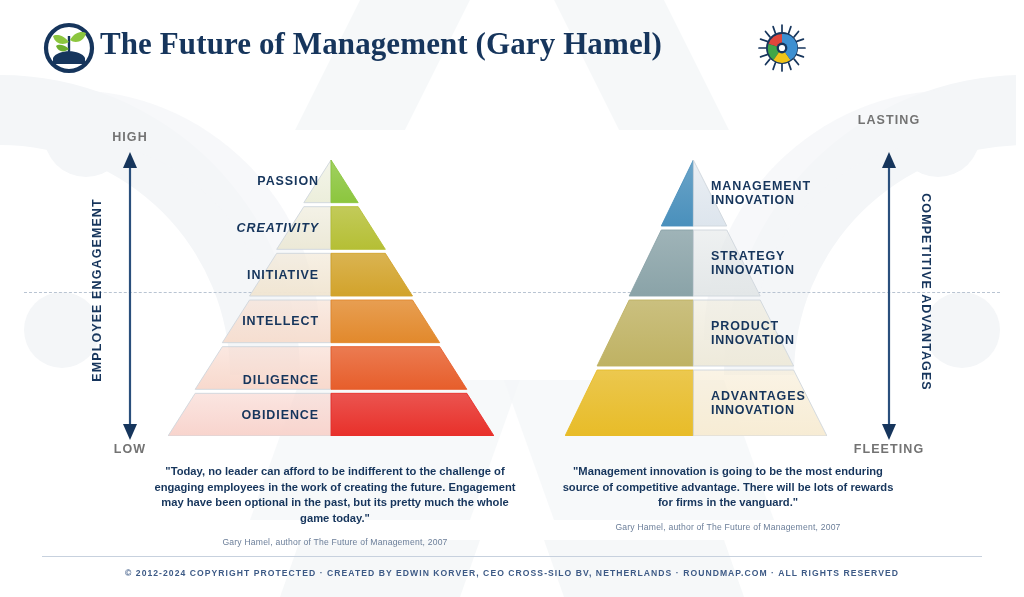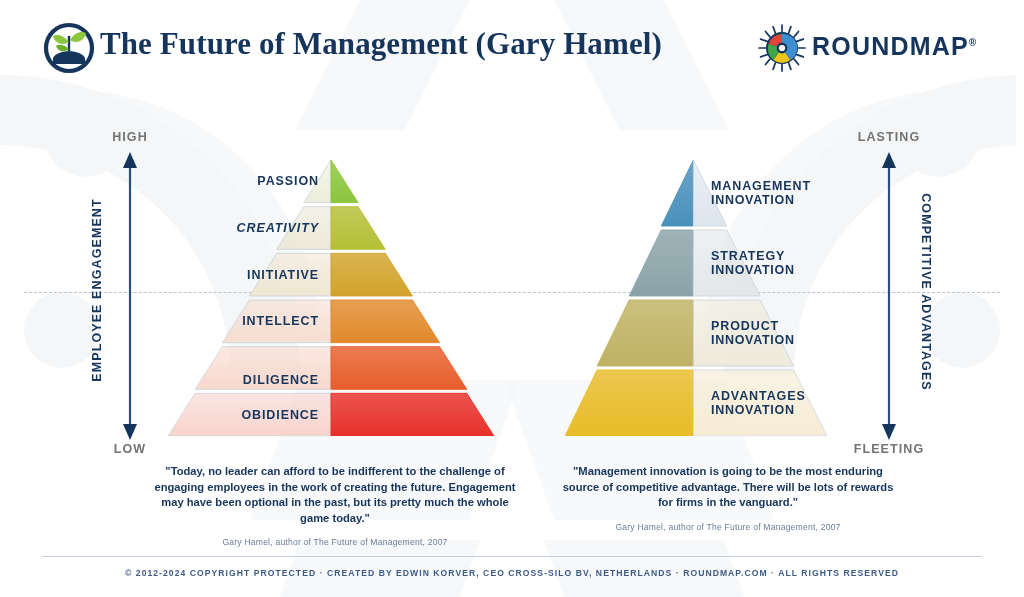--- a/index.html
+++ b/index.html
@@ -140,40 +140,39 @@
         <line x1="16.1" y1="3.6" x2="18.4" y2="10.2"></line>
       </g>
       <circle cx="25" cy="25" r="16" fill="#16355c"></circle>
       <path d="M25 25 L25 11 A14 14 0 0 0 11.5 21 Z" fill="#e0453b"></path>
       <path d="M25 25 L11.5 21 A14 14 0 0 0 16.5 37 Z" fill="#3fa648"></path>
       <path d="M25 25 L16.5 37 A14 14 0 0 0 33.5 37 Z" fill="#f0c419"></path>
       <path d="M25 25 L33.5 37 A14 14 0 0 0 25 11 Z" fill="#3d8fd1"></path>
       <circle cx="25" cy="25" r="5.4" fill="#16355c"></circle>
       <circle cx="25" cy="25" r="3.1" fill="#ffffff"></circle>
     </svg>
-    <div class="rm-word"><span>ROUNDMAP</span><span class="reg">®</span></div>
   </div>
 
   <div class="mid-dash"></div>
 
   <svg class="pyr-svg" style="left:118px; top:152px;" width="24" height="288" viewBox="0 0 24 288">
     <line x1="12" y1="12" x2="12" y2="276" stroke="#2a4f7c" stroke-width="2.2"></line>
     <polygon points="12,0 5,16 19,16" fill="#16355c"></polygon>
     <polygon points="12,288 5,272 19,272" fill="#16355c"></polygon>
   </svg>
   <div class="axis-cap" style="left:130px; top:130px; transform:translateX(-50%);">HIGH</div>
   <div class="axis-cap" style="left:130px; top:442px; transform:translateX(-50%);">LOW</div>
   <div class="axis-label-v axis-left-label">EMPLOYEE ENGAGEMENT</div>
 
   <svg class="pyr-svg" style="left:877px; top:152px;" width="24" height="288" viewBox="0 0 24 288">
     <line x1="12" y1="12" x2="12" y2="276" stroke="#2a4f7c" stroke-width="2.2"></line>
     <polygon points="12,0 5,16 19,16" fill="#16355c"></polygon>
     <polygon points="12,288 5,272 19,272" fill="#16355c"></polygon>
   </svg>
-  <div class="axis-cap" style="left:889px; top:130px; transform:translateX(-50%);">LASTING</div>
+  <div class="axis-cap" style="left:889px; top:113px; transform:translateX(-50%);">LASTING</div>
   <div class="axis-cap" style="left:889px; top:442px; transform:translateX(-50%);">FLEETING</div>
   <div class="axis-label-v axis-right-label">COMPETITIVE ADVANTAGES</div>
 
   <svg id="left-pyr" class="pyr-svg" style="left:168px; top:160px;" width="326" height="276" viewBox="0 0 326 276">
       <defs>
         <linearGradient id="left-pyr-g0" x1="0" y1="0" x2="0" y2="1">
           <stop offset="0" stop-color="#8cc63e" stop-opacity="0.82"></stop>
           <stop offset="1" stop-color="#8cc63e" stop-opacity="1"></stop>
         </linearGradient>
         <linearGradient id="left-pyr-g0p" x1="0" y1="0" x2="0" y2="1">

